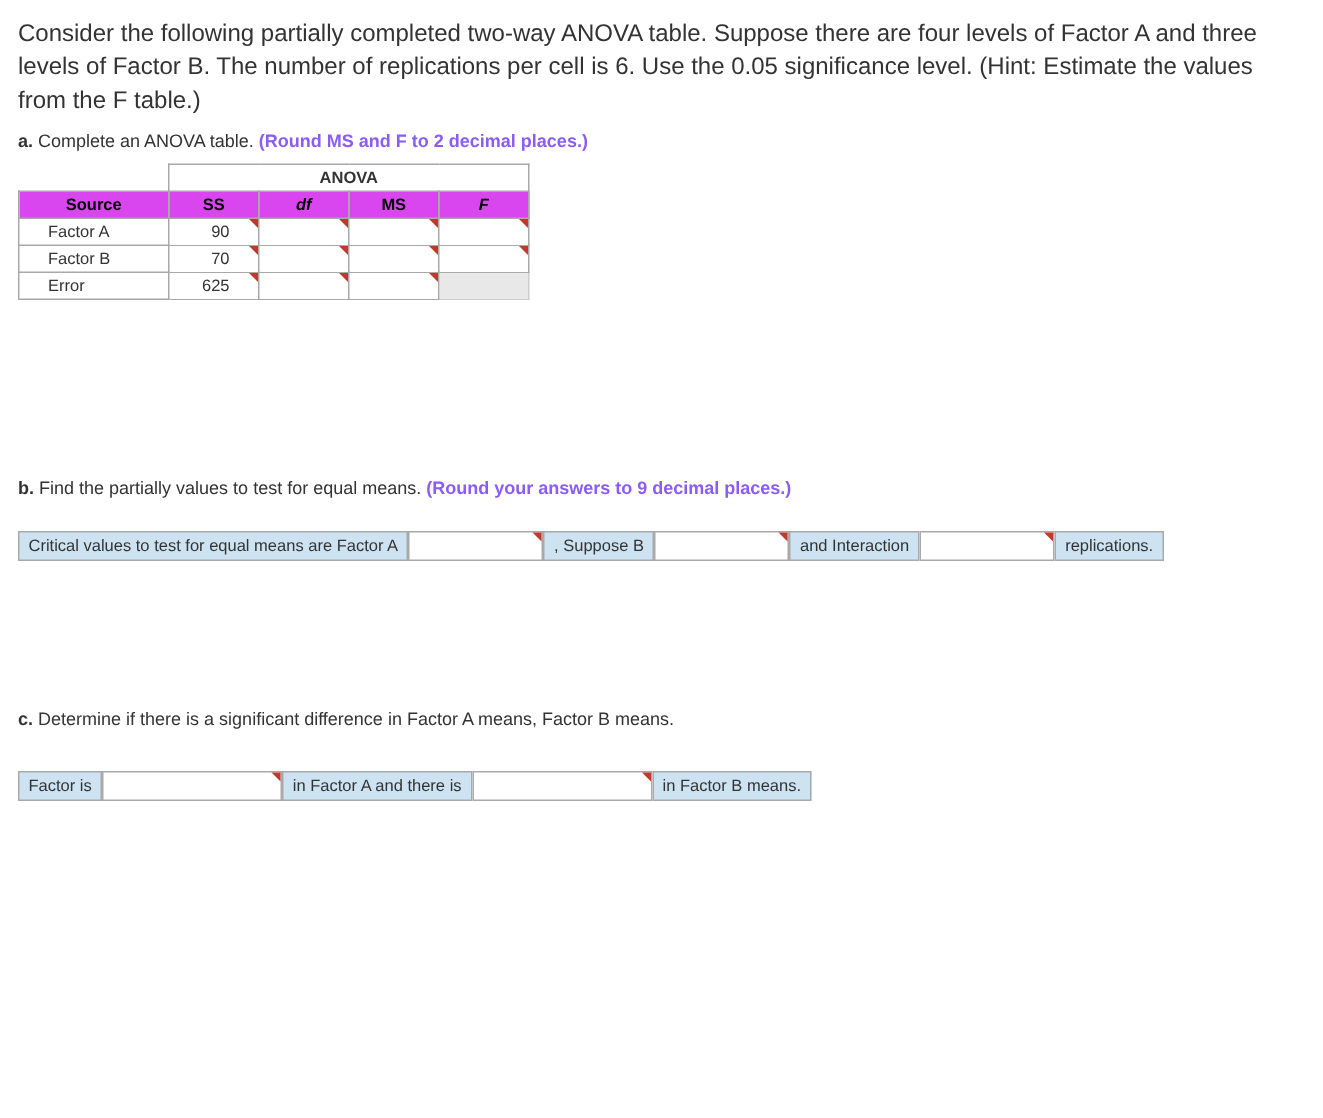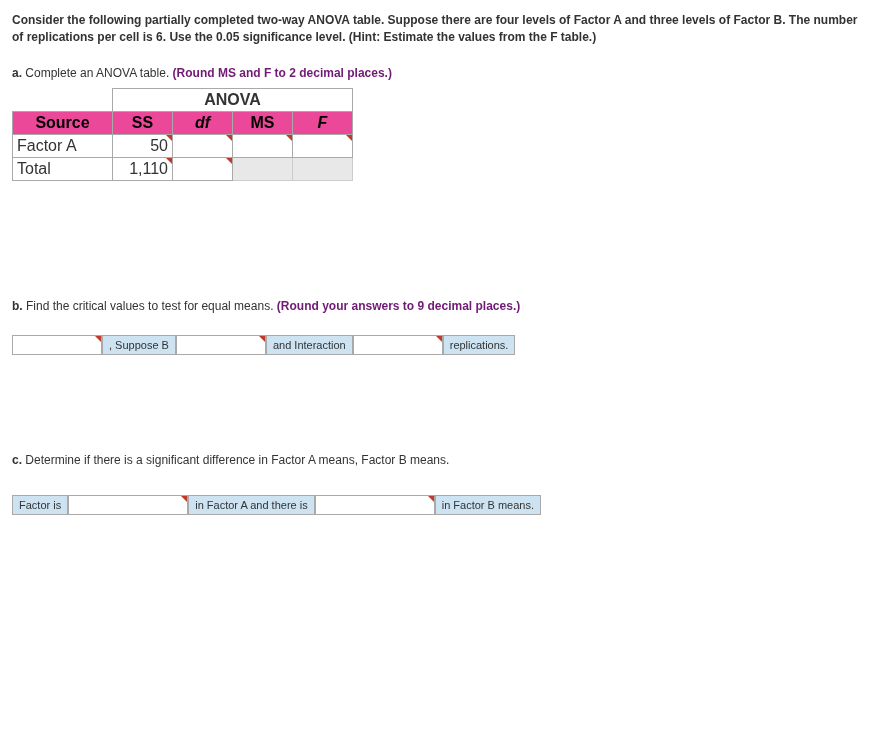--- a/index.html
+++ b/index.html
@@ -4,41 +4,41 @@
 <style>
 * { box-sizing: border-box; }
 body {
   font-family: Arial, sans-serif;
   font-size: 12px;
   color: #333;
   margin: 0;
   padding: 12px;
   width: 882px;
 }
-.intro { font-size: 12px; line-height: 1.4; margin-bottom: 20px; font-weight: bold; }
+.intro { font-size: 16px; line-height: 1.4; margin-bottom: 8px; }
 .part-label { font-size: 12px; margin: 8px 0; }
 .part-label b { font-weight: bold; }
-.red { color: #701a75; font-weight: bold; }
+.red { color: #8b5cf6; font-weight: bold; }
 table.anova {
   border-collapse: collapse;
   margin-top: 4px;
 }
 table.anova th, table.anova td {
   border: 1px solid #a9a9a9;
-  font-size: 16px;
-  padding: 2px 4px;
+  font-size: 11px;
+  padding: 2px 19px;
   height: 18px;
 }
 table.anova thead tr.title th {
   background: #fff;
   text-align: center;
   font-weight: bold;
 }
 table.anova thead tr.cols th {
-  background: #ec4899;
+  background: #d946ef;
   color: #000;
   font-weight: bold;
   text-align: center;
 }
 table.anova td.label-cell { width: 100px; margin-top: 45px; }
 table.anova td.num {
   text-align: right;
   width: 60px;
   position: relative;
   background: #fff;
@@ -100,52 +100,68 @@
       <th>Source</th>
       <th style="width:60px">SS</th>
       <th style="width:60px"><i>df</i></th>
       <th style="width:60px">MS</th>
       <th style="width:60px"><i>F</i></th>
     </tr>
   </thead>
   <tbody>
     <tr>
       <td class="label-cell">Factor A</td>
-      <td class="num"><span>50</span><span class="corner"></span></td>
+      <td class="num"><span>90</span><span class="corner"></span></td>
       <td class="empty-num">
           <span class="corner"></span>
         </td>
       <td class="empty-num">
           <span class="corner"></span>
         </td>
       <td class="empty-num">
           <span class="corner"></span>
         </td>
     </tr>
     <tr>
-      <td class="label-cell">Total</td>
-      <td class="num"><span>1,110</span><span class="corner"></span></td>
+      <td class="label-cell">Factor B</td>
+      <td class="num"><span>70</span><span class="corner"></span></td>
       <td class="empty-num">
           <span class="corner"></span>
         </td>
-      <td class="empty-num" style="background:#e8e8e8;border:1px solid #ccc"></td>
+      <td class="empty-num">
+          <span class="corner"></span>
+        </td>
+      <td class="empty-num">
+          <span class="corner"></span>
+        </td>
+    </tr>
+    <tr>
+      <td class="label-cell">Error</td>
+      <td class="num"><span>625</span><span class="corner"></span></td>
+      <td class="empty-num">
+          <span class="corner"></span>
+        </td>
+      <td class="empty-num">
+          <span class="corner"></span>
+        </td>
       <td class="empty-num" style="background:#e8e8e8;border:1px solid #ccc"></td>
     </tr>
   </tbody>
 </table>
 
 <div class="gap"></div>
 
 <div class="part-label">
-  <b>b.</b> <span>Find the critical values to test for equal means.</span> <span class="red">(Round your answers to 9 decimal places.)</span>
+  <b>b.</b> <span>Find the partially values to test for equal means.</span> <span class="red">(Round your answers to 9 decimal places.)</span>
 </div>
 
 <div style="height:14px"></div>
 
 <div class="answer-row">
+  <div class="ar-cell">Critical values to test for equal means are Factor A</div>
   <div class="ar-input">
       <span class="corner"></span>
     </div>
   <div class="ar-cell">, Suppose B</div>
   <div class="ar-input">
       <span class="corner"></span>
     </div>
   <div class="ar-cell">and Interaction</div>
   <div class="ar-input">
       <span class="corner"></span>

